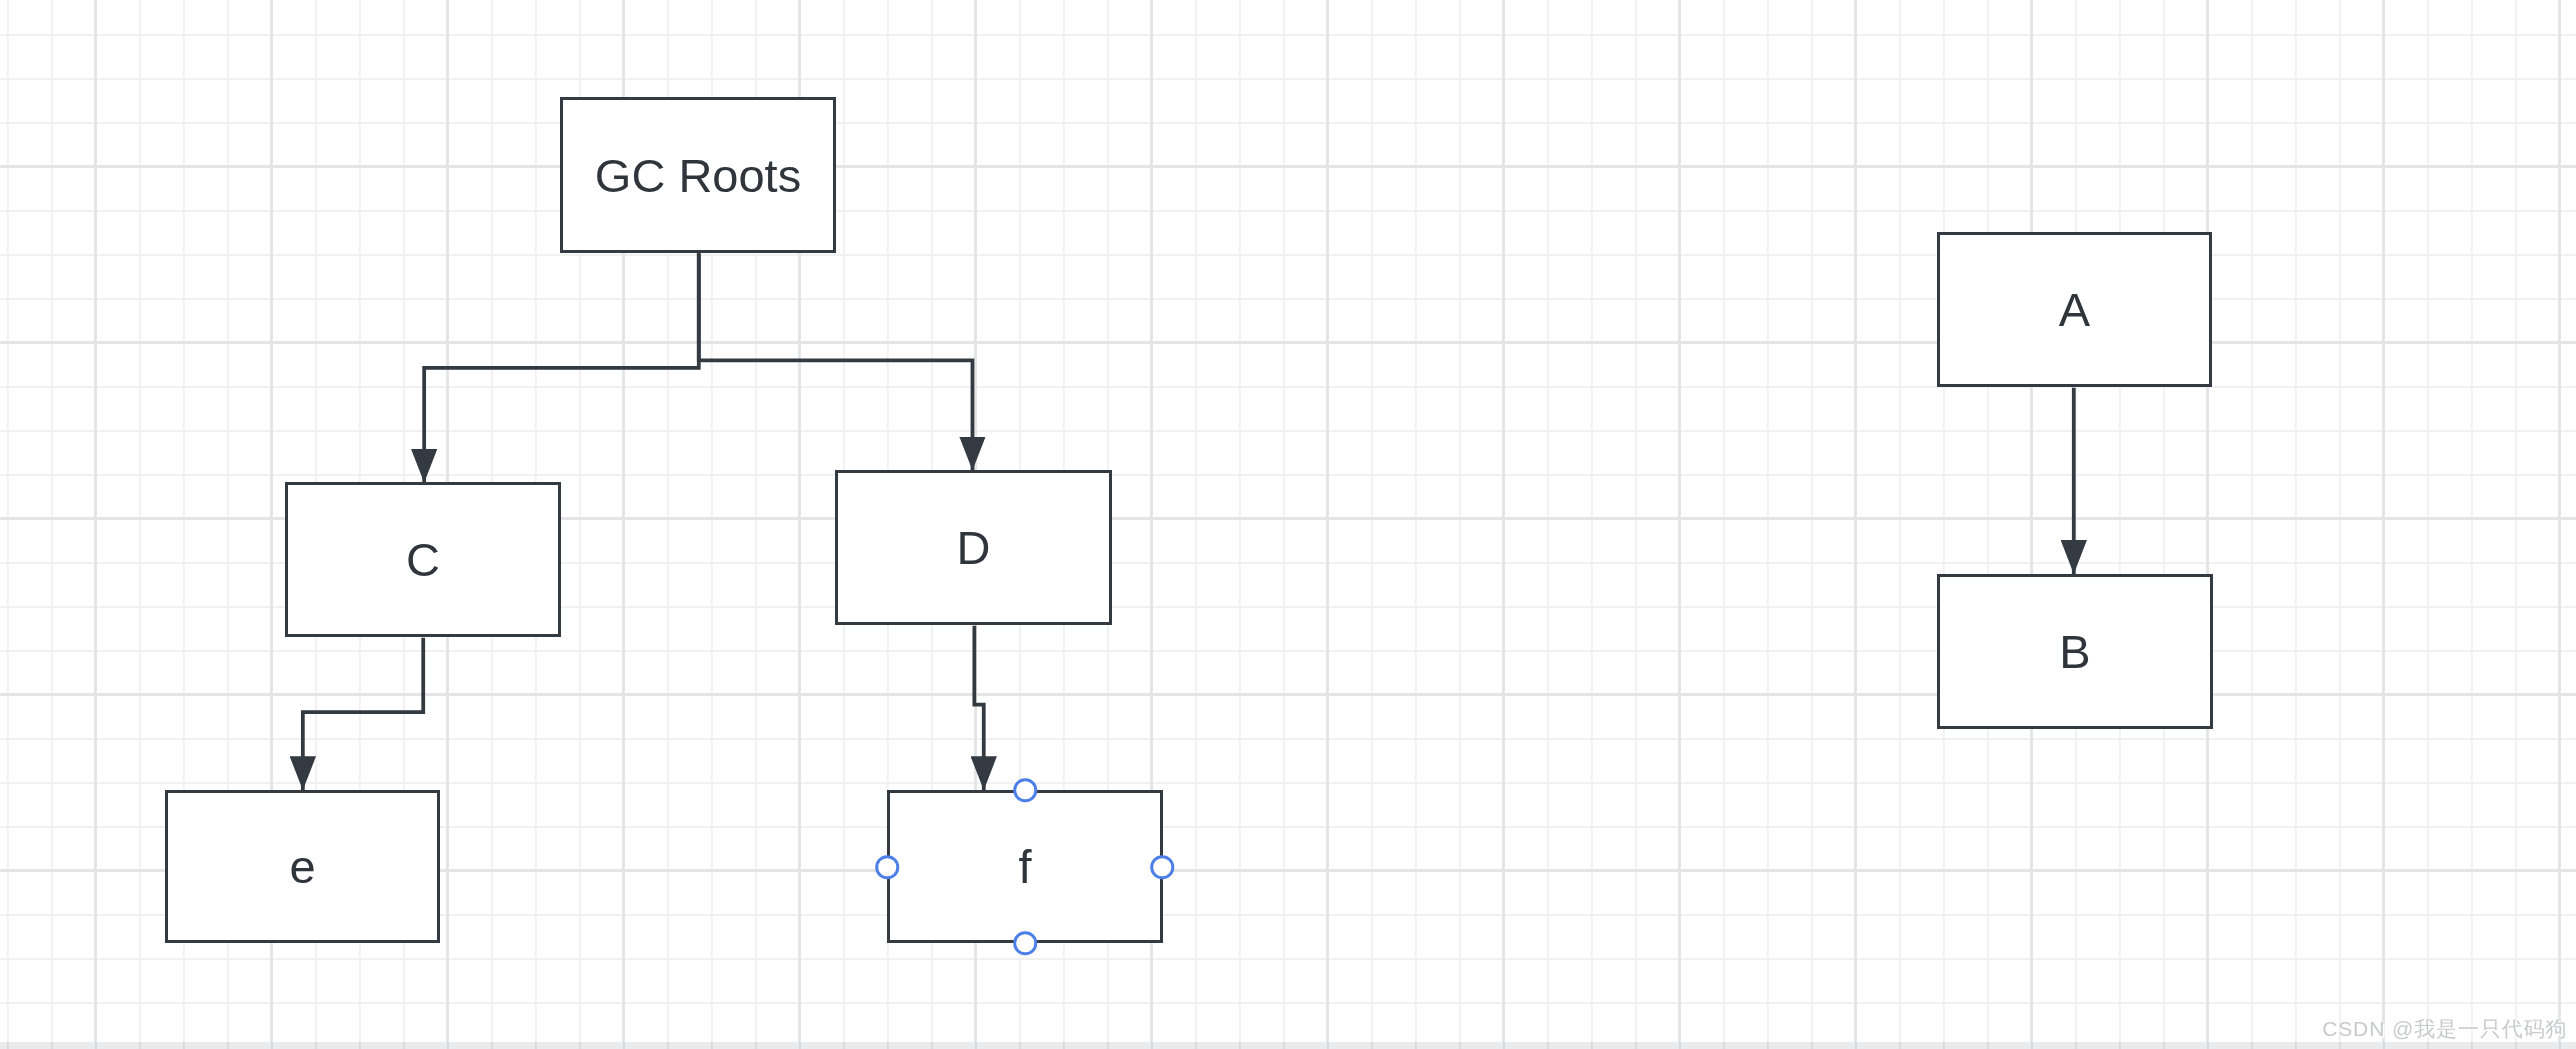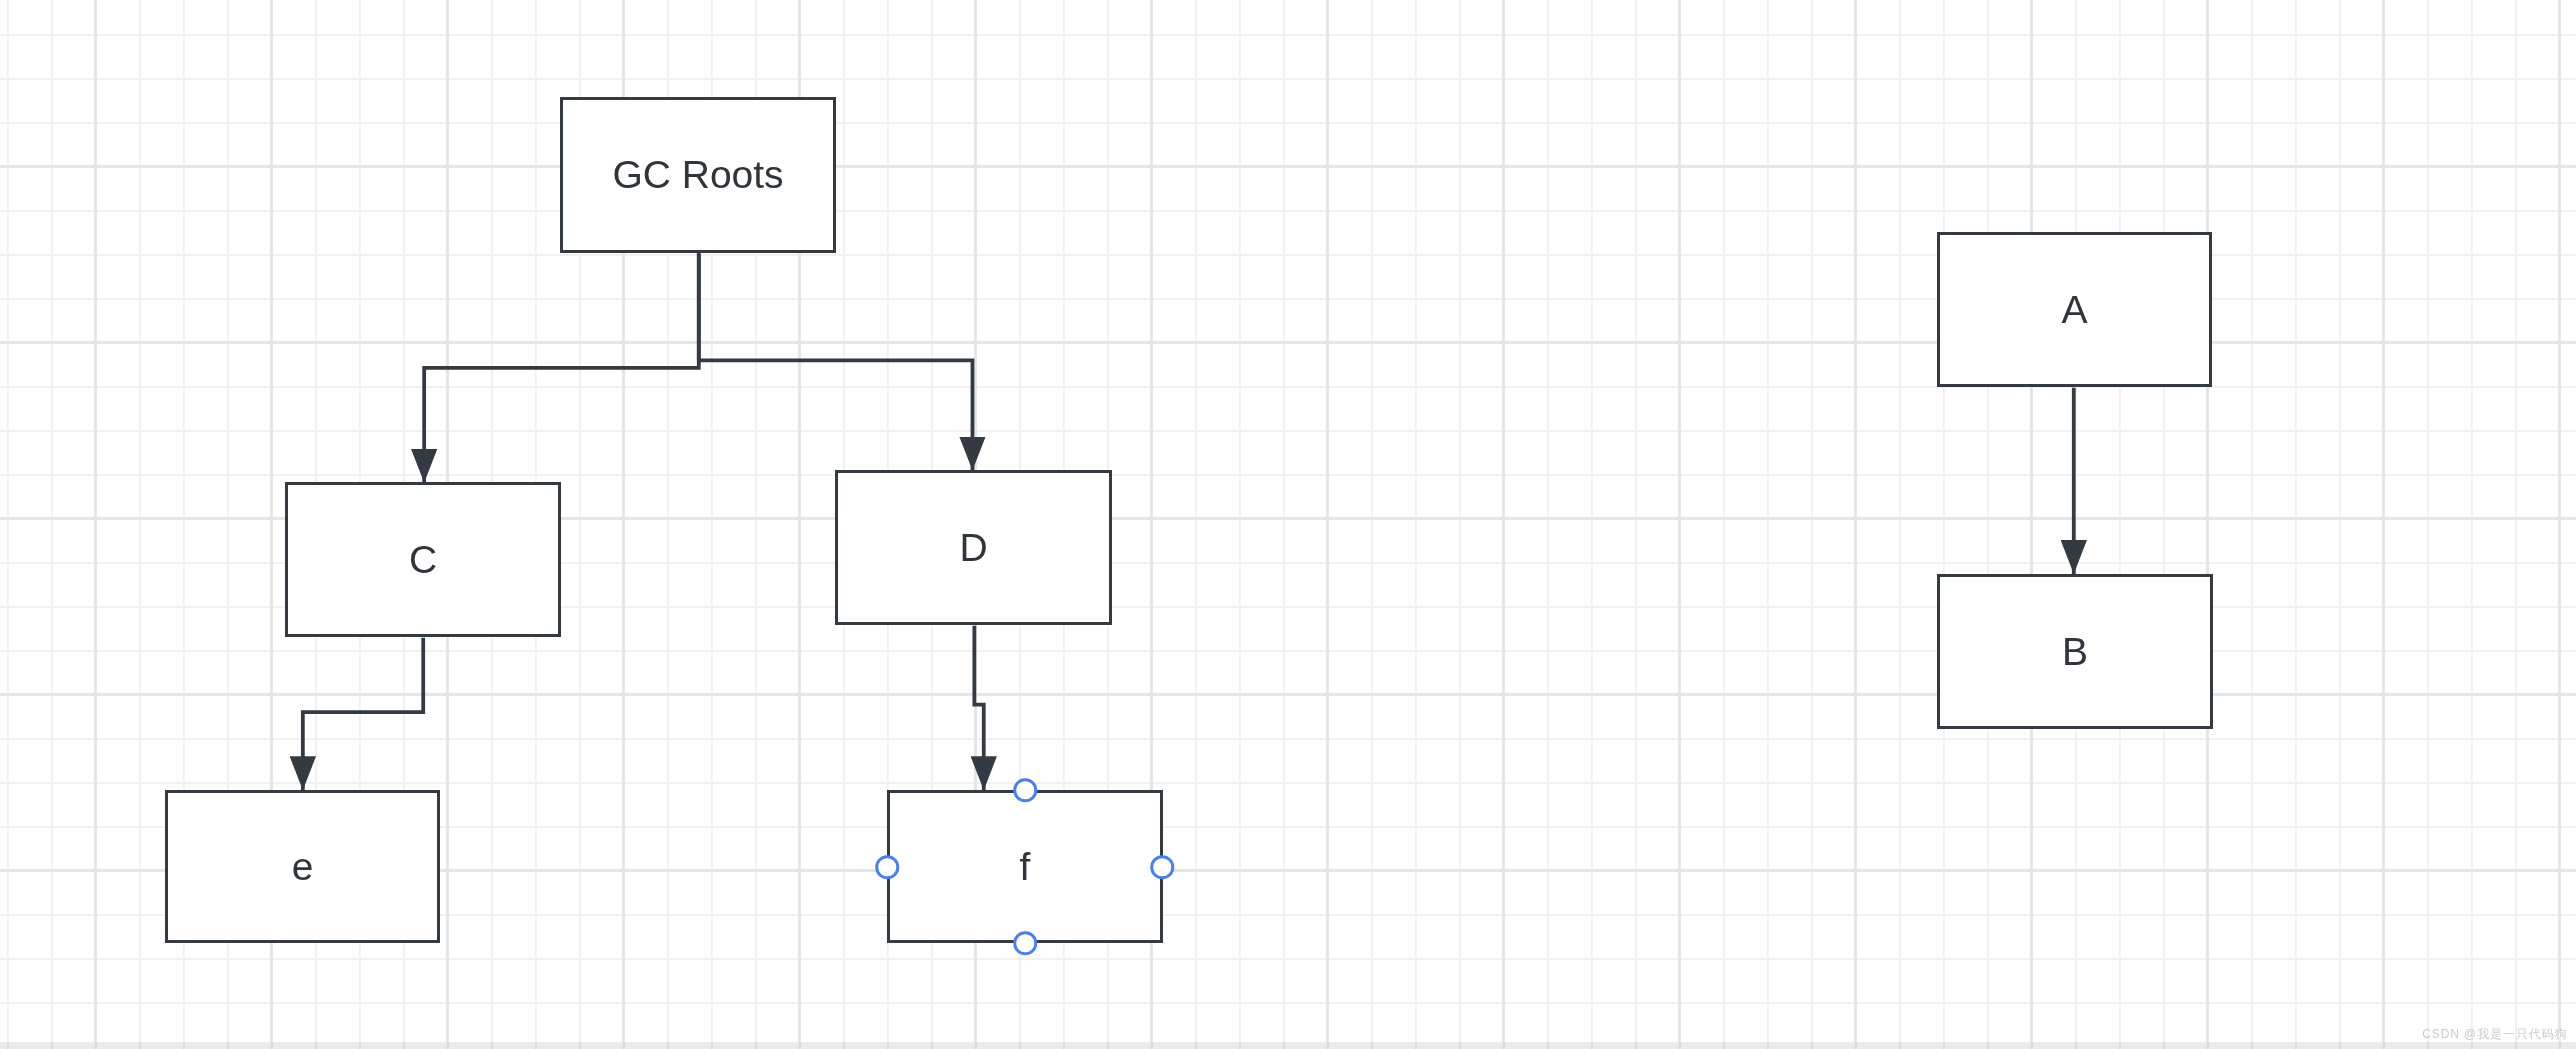--- a/index.html
+++ b/index.html
@@ -51,21 +51,21 @@
     position: absolute;
     box-sizing: border-box;
     background: #ffffff;
     border: 3.8px solid var(--stroke, #343a41);
     display: flex;
     align-items: center;
     justify-content: center;
     z-index: 1;
   }
   .node-label {
-    font-size: 39px;
+    font-size: 47px;
     color: var(--text, #30353c);
     white-space: nowrap;
   }
   .handle {
     position: absolute;
     width: 23.5px;
     height: 23.5px;
     box-sizing: border-box;
     border: 3.8px solid var(--handle, #4d7fe8);
     background: var(--handle-fill, #ffffff);
@@ -82,21 +82,21 @@
     background-color: var(--page-edge, #eaebec);
     background-image: linear-gradient(to right, #d9dadb 0 1.9px, transparent 1.9px);
     background-size: 44px 100%;
     background-position: 6.9px 0;
     z-index: 0;
   }
   .watermark {
     position: absolute;
     right: 8.5px;
     bottom: 6.6px;
-    font-size: 12px;
+    font-size: 21px;
     letter-spacing: 0.9px;
     color: var(--wm, #c9cacb);
     text-shadow: 1.9px 1.9px 0 #ffffff;
     z-index: 4;
     white-space: nowrap;
   }
 </style>
 </head>
 <body>
 

